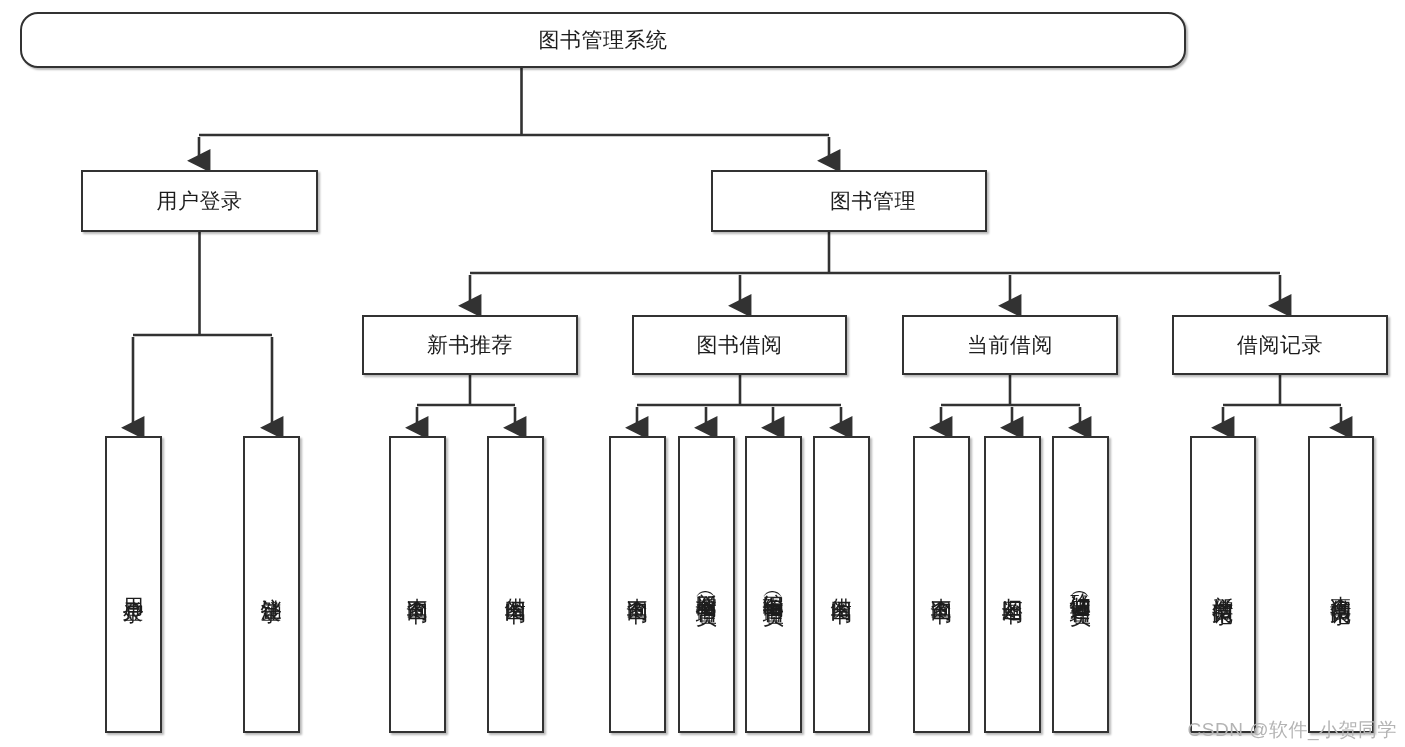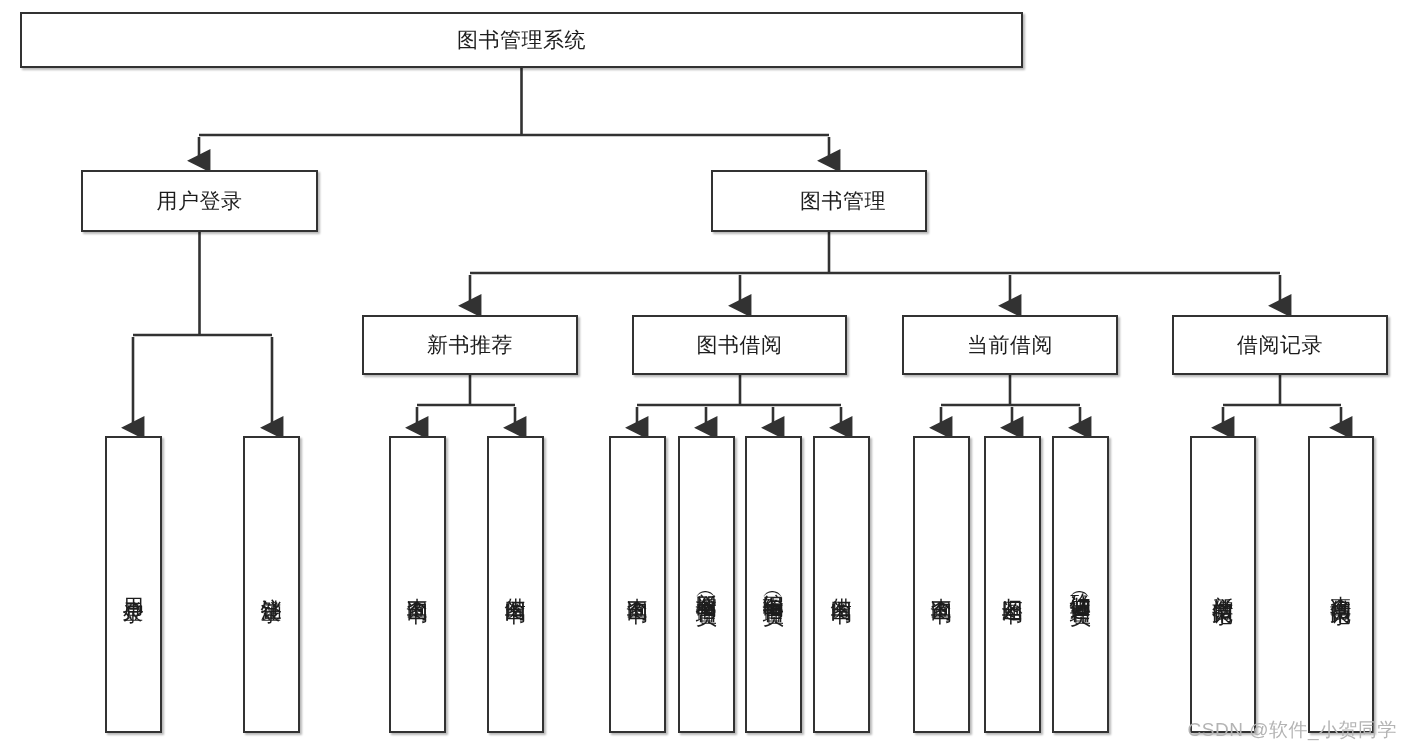--- a/index.html
+++ b/index.html
@@ -116,28 +116,28 @@
       <path d="M1012,407 L1012,427" marker-end="url(#arrow)"></path>
       <path d="M1080,407 L1080,427" marker-end="url(#arrow)"></path>
 
       <path d="M1280,375 L1280,405"></path>
       <path d="M1223,405 L1341,405"></path>
       <path d="M1223,407 L1223,427" marker-end="url(#arrow)"></path>
       <path d="M1341,407 L1341,427" marker-end="url(#arrow)"></path>
     </g>
   </svg>
 
-  <div class="node horiz" style="left:20px; top:12px; width:1003px; height:56px;">
+  <div class="node horiz" style="left:20px; top:12px; width:1166px; height:56px;border-radius:18px;">
     <span>图书管理系统</span>
   </div>
 
   <div class="node horiz" style="left:81px; top:170px; width:237px; height:62px;">
     <span>用户登录</span>
   </div>
-  <div class="node horiz" style="left:711px; top:170px; width:216px; height:62px;padding-left:48px;">
+  <div class="node horiz" style="left:711px; top:170px; width:276px; height:62px;padding-left:48px;">
     <span>图书管理</span>
   </div>
 
   <div class="node horiz" style="left:362px; top:315px; width:216px; height:60px;">
     <span>新书推荐</span>
   </div>
   <div class="node horiz" style="left:632px; top:315px; width:215px; height:60px;">
     <span>图书借阅</span>
   </div>
   <div class="node horiz" style="left:902px; top:315px; width:216px; height:60px;align-items:center;">

